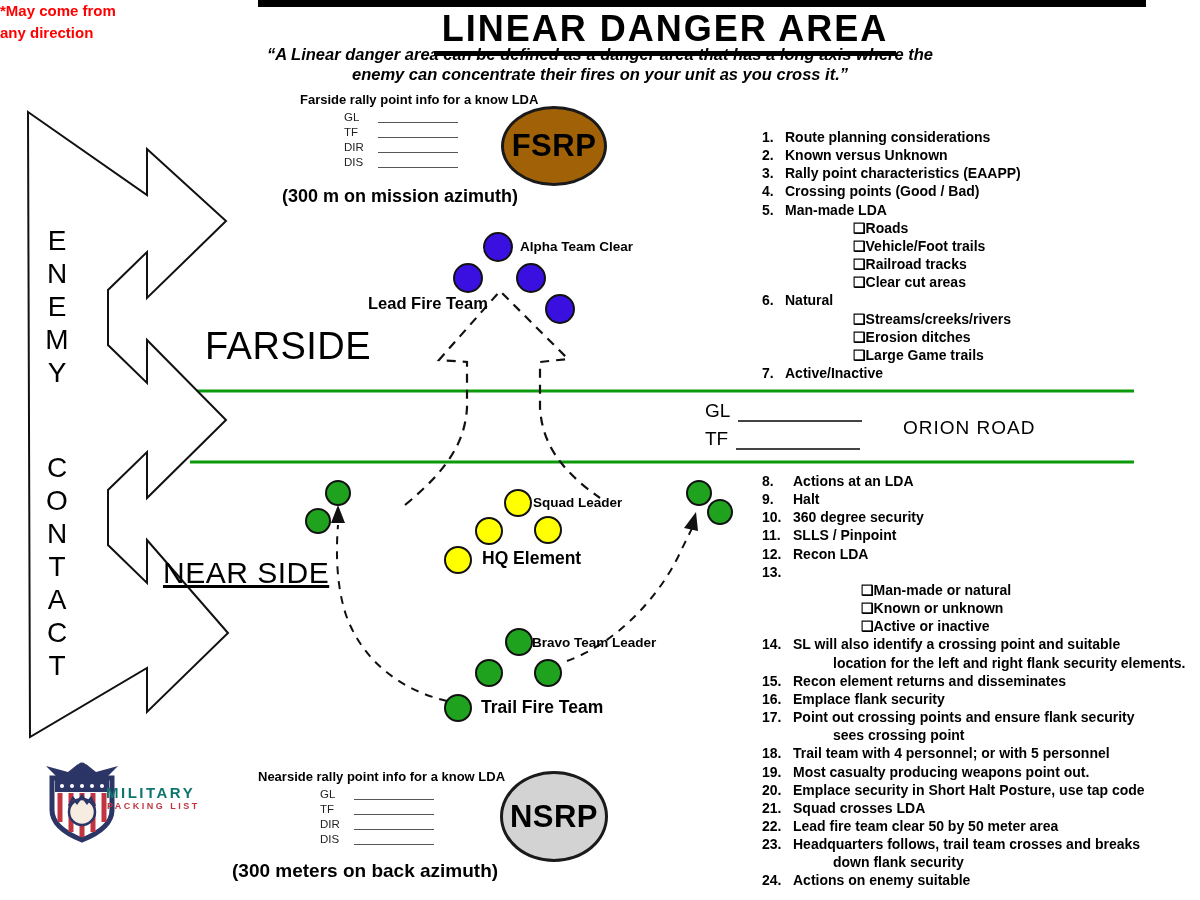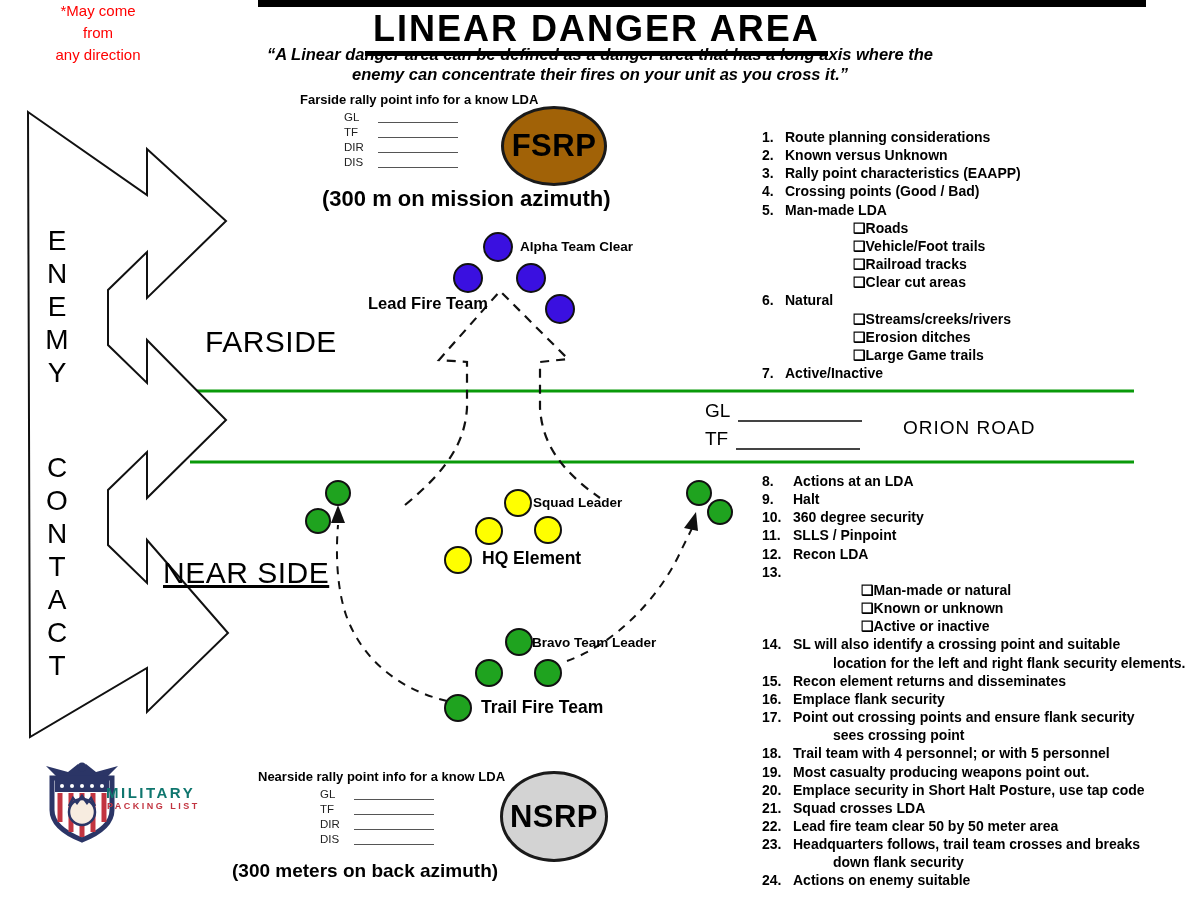--- a/index.html
+++ b/index.html
@@ -7,60 +7,60 @@
   #canvas {
     position:relative; width:1200px; height:900px; background:#fff;
     font-family:"Liberation Sans", sans-serif; color:#000; overflow:hidden;
   }
   .abs { position:absolute; }
   #diagram-svg { position:absolute; left:0; top:0; z-index:0; pointer-events:none; }
   .txt { position:absolute; z-index:2; white-space:nowrap; }
 
   
   #top-bar { left:258px; top:0; width:888px; height:7px; background:#000; z-index:2; }
-  #title-wrap { left:365px; top:8px; width:600px; }
+  #title-wrap { left:365px; top:8px; width:600px; text-align:center; }
   #title-wrap span { display:inline-block; font-size:36px; font-weight:bold; letter-spacing:2px;
     border-bottom:5px solid #000; padding:0 8px 1px 8px; }
   #quote { left:150px; top:44px; width:900px; text-align:center;
     font-size:16.5px; font-weight:bold; font-style:italic; line-height:1.22; }
 
   
   .rally-head { font-weight:bold; font-size:13px;padding-left:18px; }
   #farside-head { left:282px; top:92px; }
   #nearside-head { left:240px; top:769px; }
   .field-rows { position:absolute; z-index:2; }
   .fr-row { display:flex; align-items:flex-end; height:15px; font-size:11.5px; color:#222; }
   .fr-label { width:34px; }
   .fr-line { display:inline-block; width:80px; border-bottom:1.5px solid #555; height:12px; }
   #farside-fields { left:344px; top:108px; }
   #nearside-fields { left:320px; top:785px; }
   .badge { position:absolute; z-index:2; display:flex; align-items:center; justify-content:center;
     border:3px solid #1a1a1a; border-radius:50%; font-weight:bold; font-size:31px; letter-spacing:0.5px; }
   #fsrp-badge { left:501px; top:106px; width:106px; height:80px; }
   #nsrp-badge { left:500px; top:771px; width:108px; height:91px; }
   .azimuth { font-weight:bold; }
-  #farside-note { left:282px; top:186px; font-size:22px;margin-left:40px; }
+  #farside-note { left:282px; top:186px; font-size:18px; }
   #nearside-note { left:232px; top:860px; font-size:19px; }
 
   
-  #farside-label  { left:205px; top:325px; font-size:30px; letter-spacing:0.5px; }
+  #farside-label  { left:205px; top:325px; font-size:38px; letter-spacing:0.5px; }
   #nearside-label { left:163px; top:556px; font-size:30px; letter-spacing:0.5px;text-decoration:underline; }
   .roadfield { display:flex; align-items:flex-end; font-size:19px; }
   .roadfield .fr-line { width:124px; border-bottom:2px solid #444; height:16px; margin-left:8px; }
   #road-gl { left:705px; top:400px; }
   #road-tf { left:705px; top:428px; }
   #road-name { left:903px; top:417px; font-size:19px; letter-spacing:1px; }
 
   
   .vert { position:absolute; left:40px; width:34px; text-align:center; z-index:2;
     font-size:28px; line-height:33px; white-space:pre-line; }
   #enemy-word { top:224px; }
   #contact-word { top:451px; }
-  #enemy-note { left:66px; top:613px; width:152px; text-align:center; z-index:2;
-    font-size:15px; font-weight:normal; line-height:1.45; white-space:pre-line;padding-left:44px; }
+  #enemy-note { left:66px; top:613px; width:152px; z-index:2;
+    font-size:15px; font-weight:bold; line-height:1.45; white-space:pre-line; }
 
   
   .unit-label { font-weight:bold; }
   #lbl-alpha { left:520px; top:239px; font-size:13.5px; }
   #lbl-lead  { left:368px; top:294px; font-size:16.5px; }
   #lbl-squad { left:533px; top:495px; font-size:13.5px; }
   #lbl-hq    { left:482px; top:548px; font-size:17.5px; }
   #lbl-bravo { left:532px; top:635px; font-size:13.5px; }
   #lbl-trail { left:481px; top:697px; font-size:17.5px; }
 

